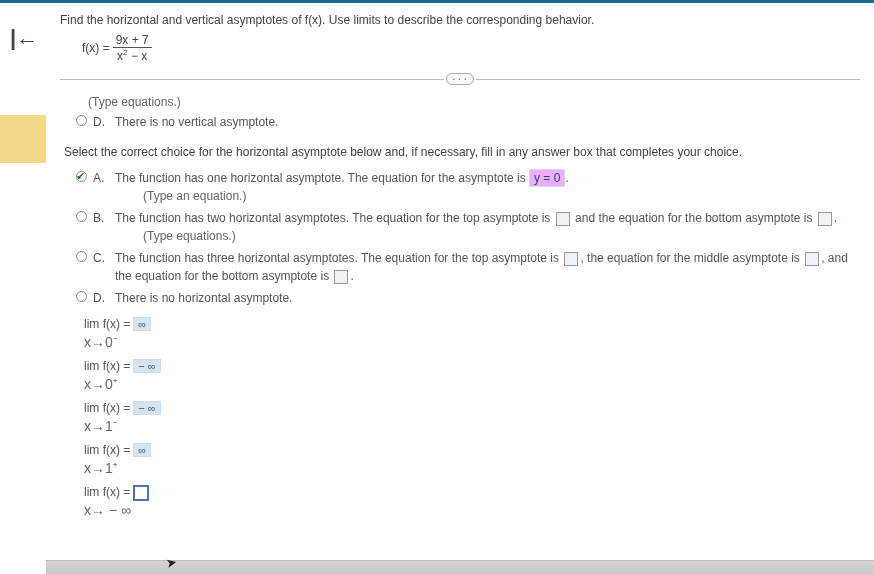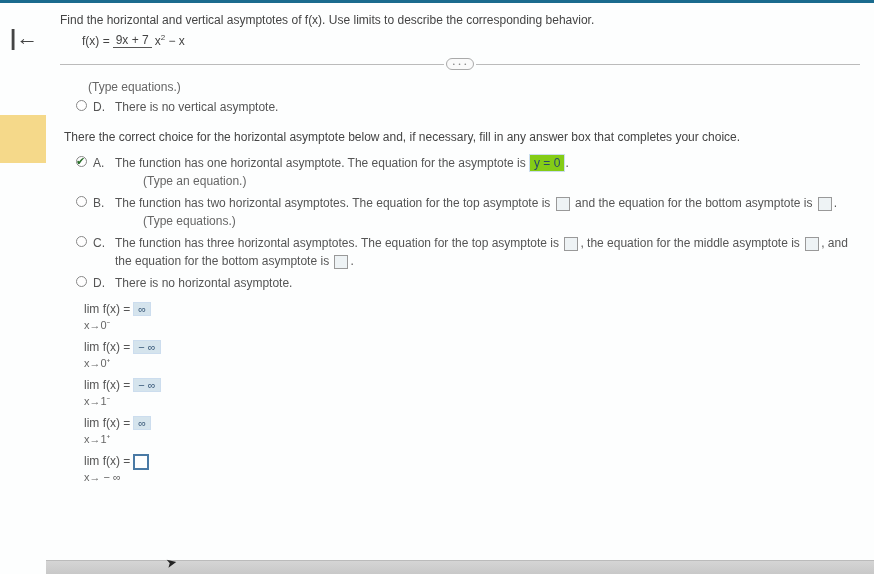--- a/index.html
+++ b/index.html
@@ -52,20 +52,21 @@
   }
   .question { margin-bottom: 6px; color: #444; }
   .formula {
     margin: 6px 0 10px 22px;
     display: flex;
     align-items: center;
     color: #444;
   }
   .frac {
     display: inline-flex;
+    flex-direction: column;
     align-items: center;
     margin-left: 3px;
     font-size: 12px;
   }
   .frac .top { border-bottom: 1px solid #555; padding: 0 3px; }
   .frac .bot { padding: 0 3px; }
   .sup { font-size: 8px; vertical-align: super; }
   .divider-row {
     display: flex;
     align-items: center;
@@ -114,33 +115,33 @@
   .answer-box {
     display: inline-block;
     min-width: 14px;
     height: 14px;
     border: 1px solid #999;
     background: #eef3f5;
     vertical-align: middle;
     margin: 0 2px;
   }
   .filled-answer {
-    background: #84cc16;
+    background: #f0abfc;
     padding: 1px 4px;
     border: 1px solid #cde;
     color: #2a4a6a;
   }
   .section-instr {
     margin: 14px 0 10px 4px;
     color: #444;
   }
   .limits { margin-top: 10px; margin-left: 24px; }
   .limit-block { margin-bottom: 8px; }
   .lim-top { display: flex; }
-  .lim-sub { font-size: 11px; color: #666; margin-top: 1px; }
+  .lim-sub { font-size: 14px; color: #666; margin-top: 1px; }
   .val-box {
     background: #d5e4ed;
     border: 1px solid #cde;
     padding: 0 4px;
     margin-left: 3px;
     color: #3a5a7a;
     font-size: 11px;
   }
   .empty-box {
     display: inline-block;
@@ -198,21 +199,21 @@
     </div>
 
     <div class="indent1 hint">(Type equations.)</div>
 
     <div class="choice-row">
       <div class="radio"></div>
       <div class="clabel">D.</div>
       <div class="ctext">There is no vertical asymptote.</div>
     </div>
 
-    <div class="section-instr">There the correct choice for the horizontal asymptote below and, if necessary, fill in any answer box that completes your choice.</div>
+    <div class="section-instr">Select the correct choice for the horizontal asymptote below and, if necessary, fill in any answer box that completes your choice.</div>
 
     <div class="choice-row">
       <div class="radio checked"></div>
       <div class="clabel">A.</div>
       <div class="ctext">
         <span>The function has one horizontal asymptote. The equation for the asymptote is </span><span class="filled-answer">y = 0</span>.
         <div class="hint">(Type an equation.)</div>
       </div>
     </div>
 

